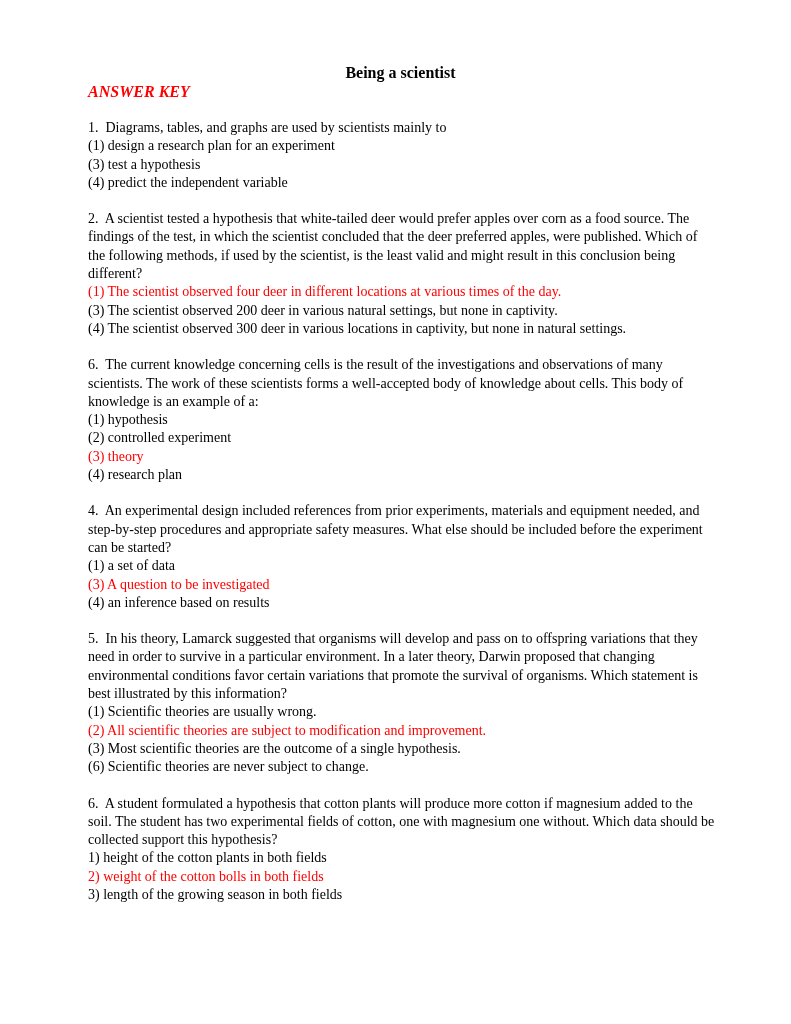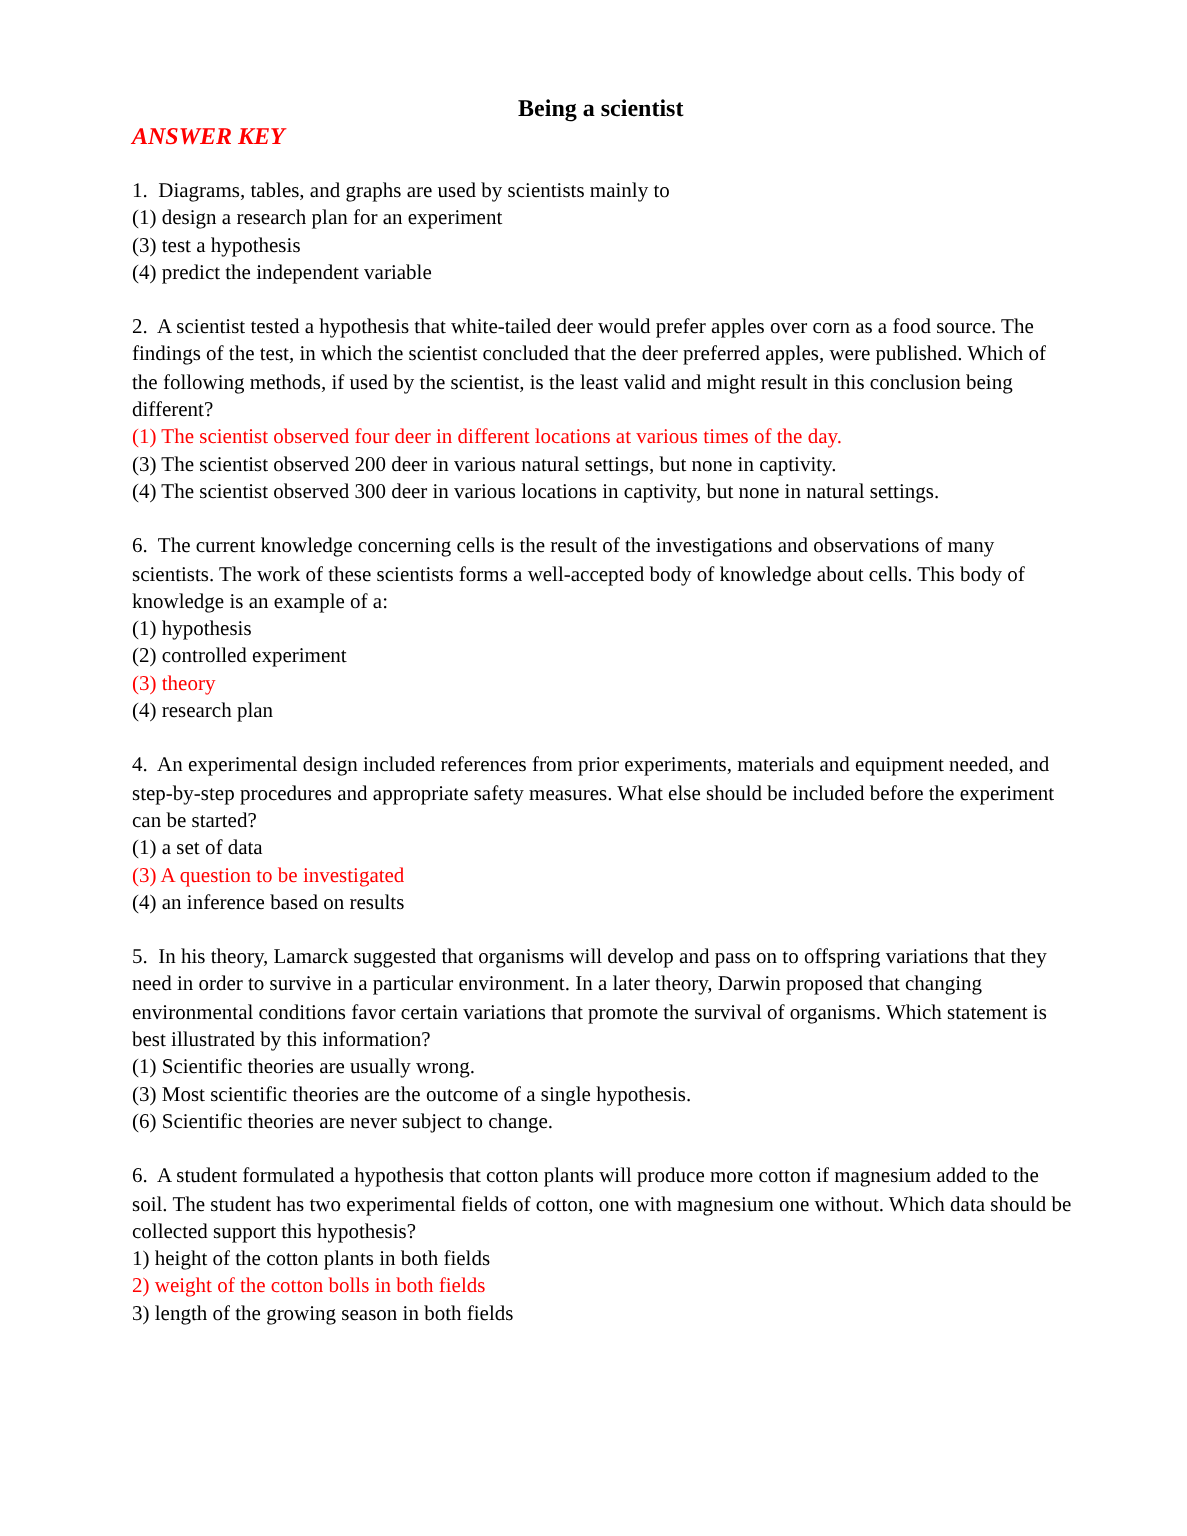--- a/index.html
+++ b/index.html
@@ -84,20 +84,21 @@
   <section class="question">
     <p class="stem">4.  An experimental design included references from prior experiments, materials and equipment needed, and step-by-step procedures and appropriate safety measures. What else should be included before the experiment can be started?</p>
     <p class="option">(1) a set of data</p>
     <p class="option red">(3) A question to be investigated</p>
     <p class="option">(4) an inference based on results</p>
   </section>
 
   <section class="question">
     <p class="stem">5.  In his theory, Lamarck suggested that organisms will develop and pass on to offspring variations that they need in order to survive in a particular environment. In a later theory, Darwin proposed that changing environmental conditions favor certain variations that promote the survival of organisms. Which statement is best illustrated by this information?</p>
     <p class="option">(1) Scientific theories are usually wrong.</p>
+    <p class="option red">(2) All scientific theories are subject to modification and improvement.</p>
     <p class="option">(3) Most scientific theories are the outcome of a single hypothesis.</p>
     <p class="option">(6) Scientific theories are never subject to change.</p>
   </section>
 
   <section class="question">
     <p class="stem">6.  A student formulated a hypothesis that cotton plants will produce more cotton if magnesium added to the soil. The student has two experimental fields of cotton, one with magnesium one without. Which data should be collected support this hypothesis?</p>
     <p class="option">1) height of the cotton plants in both fields</p>
     <p class="option red">2) weight of the cotton bolls in both fields</p>
     <p class="option">3) length of the growing season in both fields</p>
   </section>

